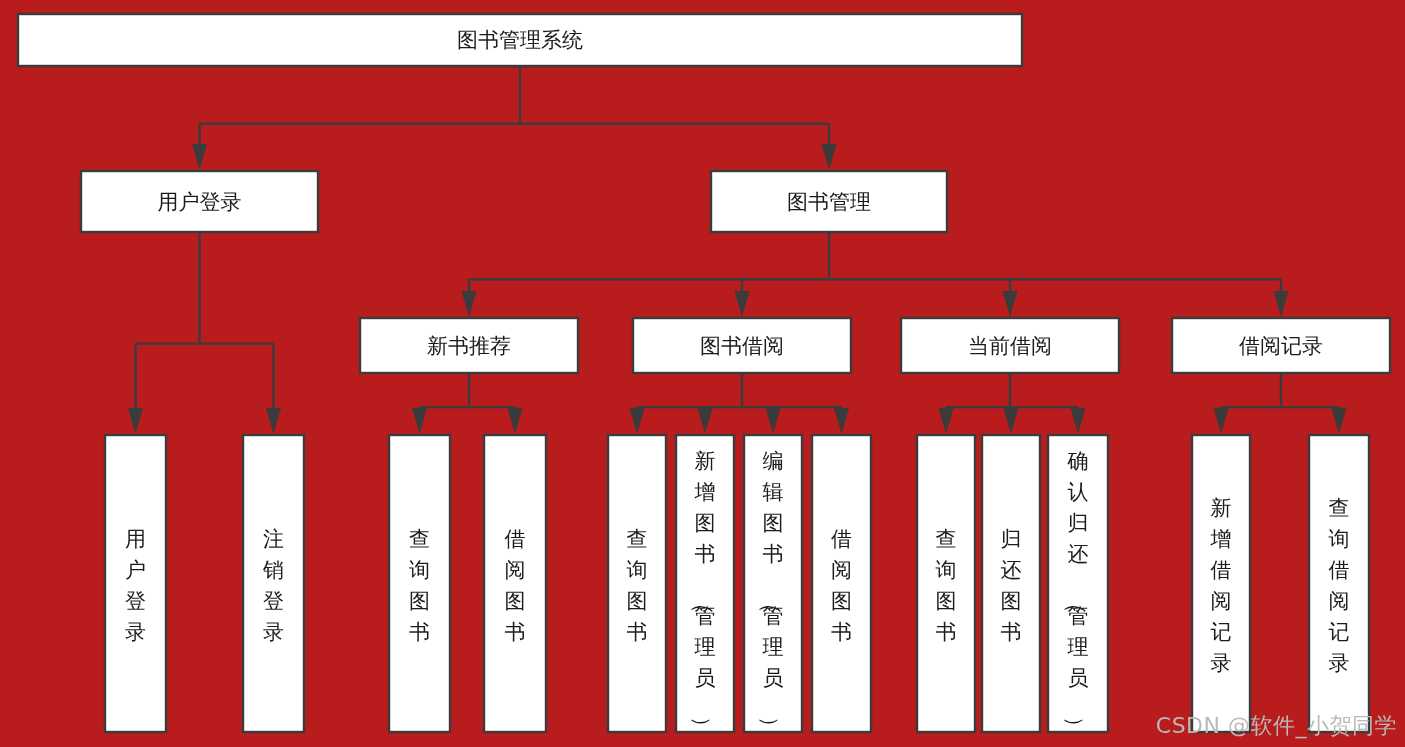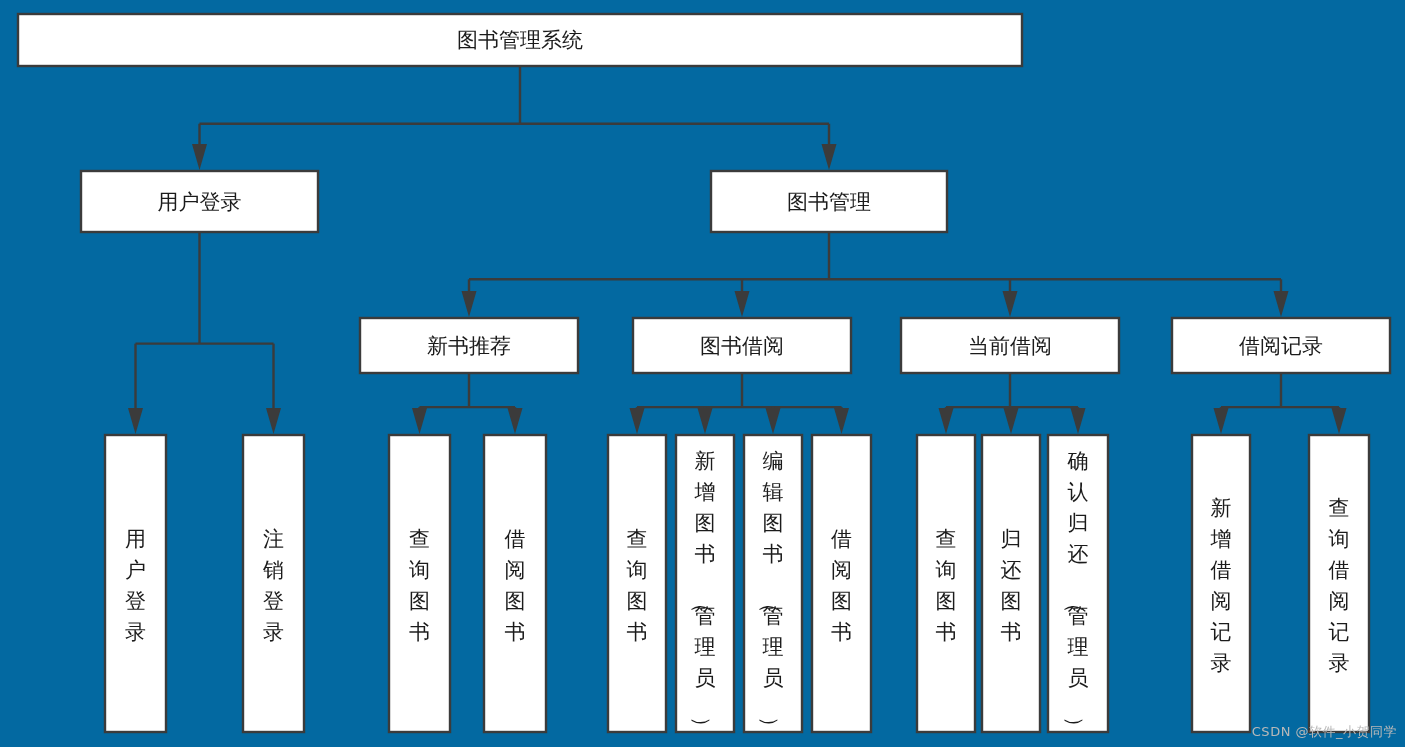--- a/index.html
+++ b/index.html
@@ -12,21 +12,21 @@
     width: 1405px;
     height: 747px;
     font-family: "DejaVu Sans", "Liberation Sans", sans-serif;
     overflow: hidden;
     position: relative;
   }
   #diagram-root {
     position: relative;
     width: 1405px;
     height: 747px;
-    background: #0369a1;
+    background: #b91c1c;
   }
   svg#tree-svg {
     position: absolute;
     left: 0;
     top: 0;
     width: 1405px;
     height: 747px;
     display: block;
   }
   .node-box {
@@ -55,21 +55,21 @@
     fill: #1b1b1b;
     font-family: "DejaVu Sans", "Liberation Sans", sans-serif;
     font-size: 21px;
     text-anchor: middle;
   }
   .watermark {
     position: absolute;
     right: 8px;
     bottom: 6px;
     font-family: "DejaVu Sans", "Liberation Sans", sans-serif;
-    font-size: 13px;
+    font-size: 22px;
     color: #b9b9b9;
     white-space: nowrap;
     letter-spacing: 0.5px;
     user-select: none;
   }
 </style>
 </head>
 <body>
 
 <div id="diagram-root">

